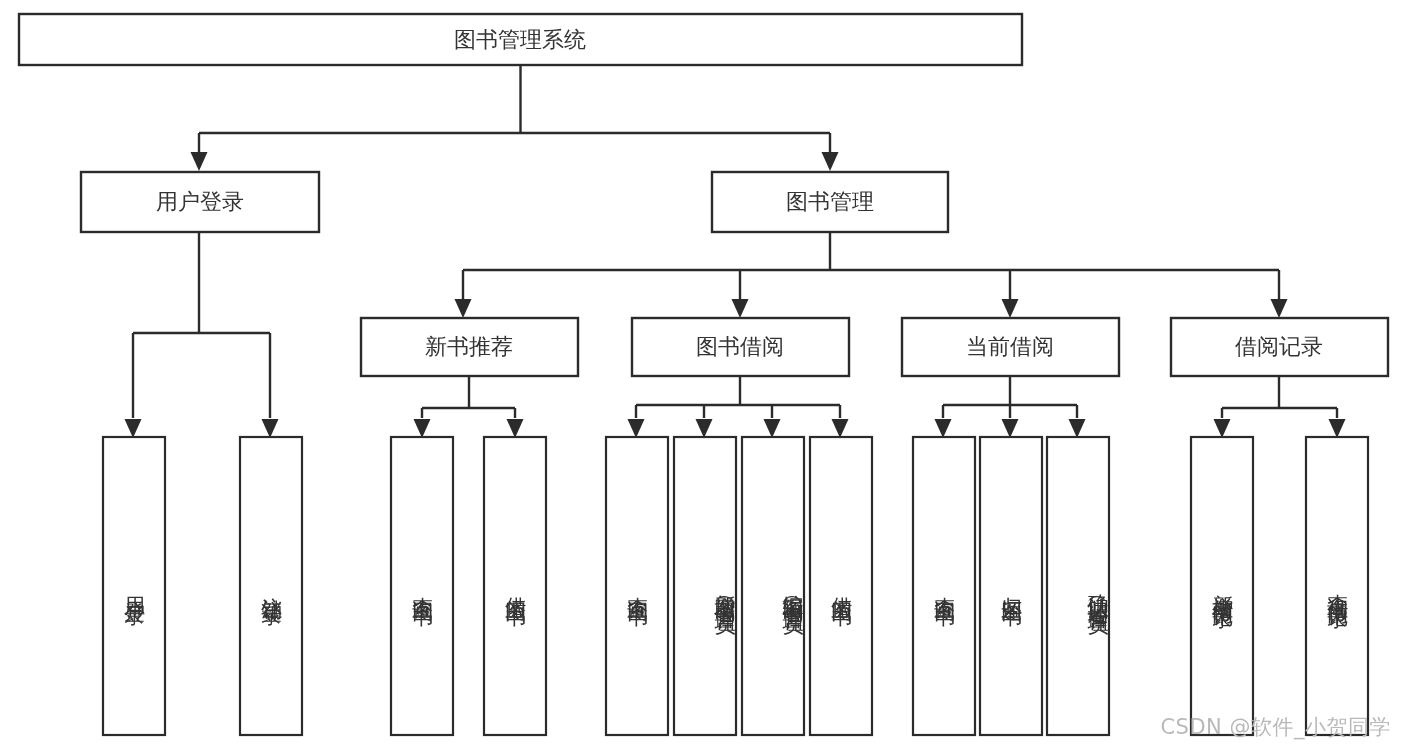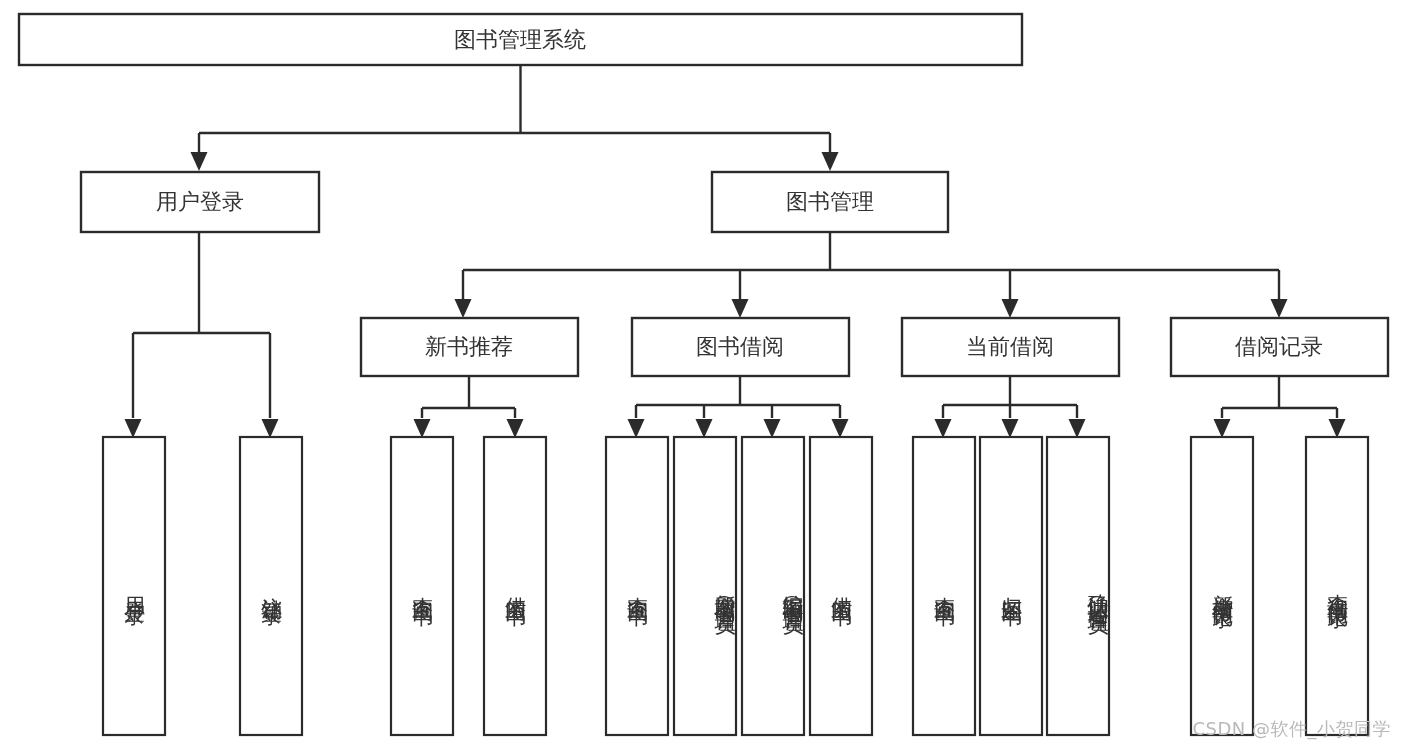--- a/index.html
+++ b/index.html
@@ -71,21 +71,21 @@
     pointer-events: none;
     display: flex;
     align-items: center;
     justify-content: center;
   }
   .watermark {
     position: absolute;
     right: 14px;
     bottom: 6px;
     font-family: "DejaVu Sans", "Liberation Sans", sans-serif;
-    font-size: 18px;
+    font-size: 21px;
     color: #b9b9b9;
     letter-spacing: 0.5px;
     white-space: nowrap;
   }
 </style>
 </head>
 <body>
 
 <div id="diagram-root">
 

